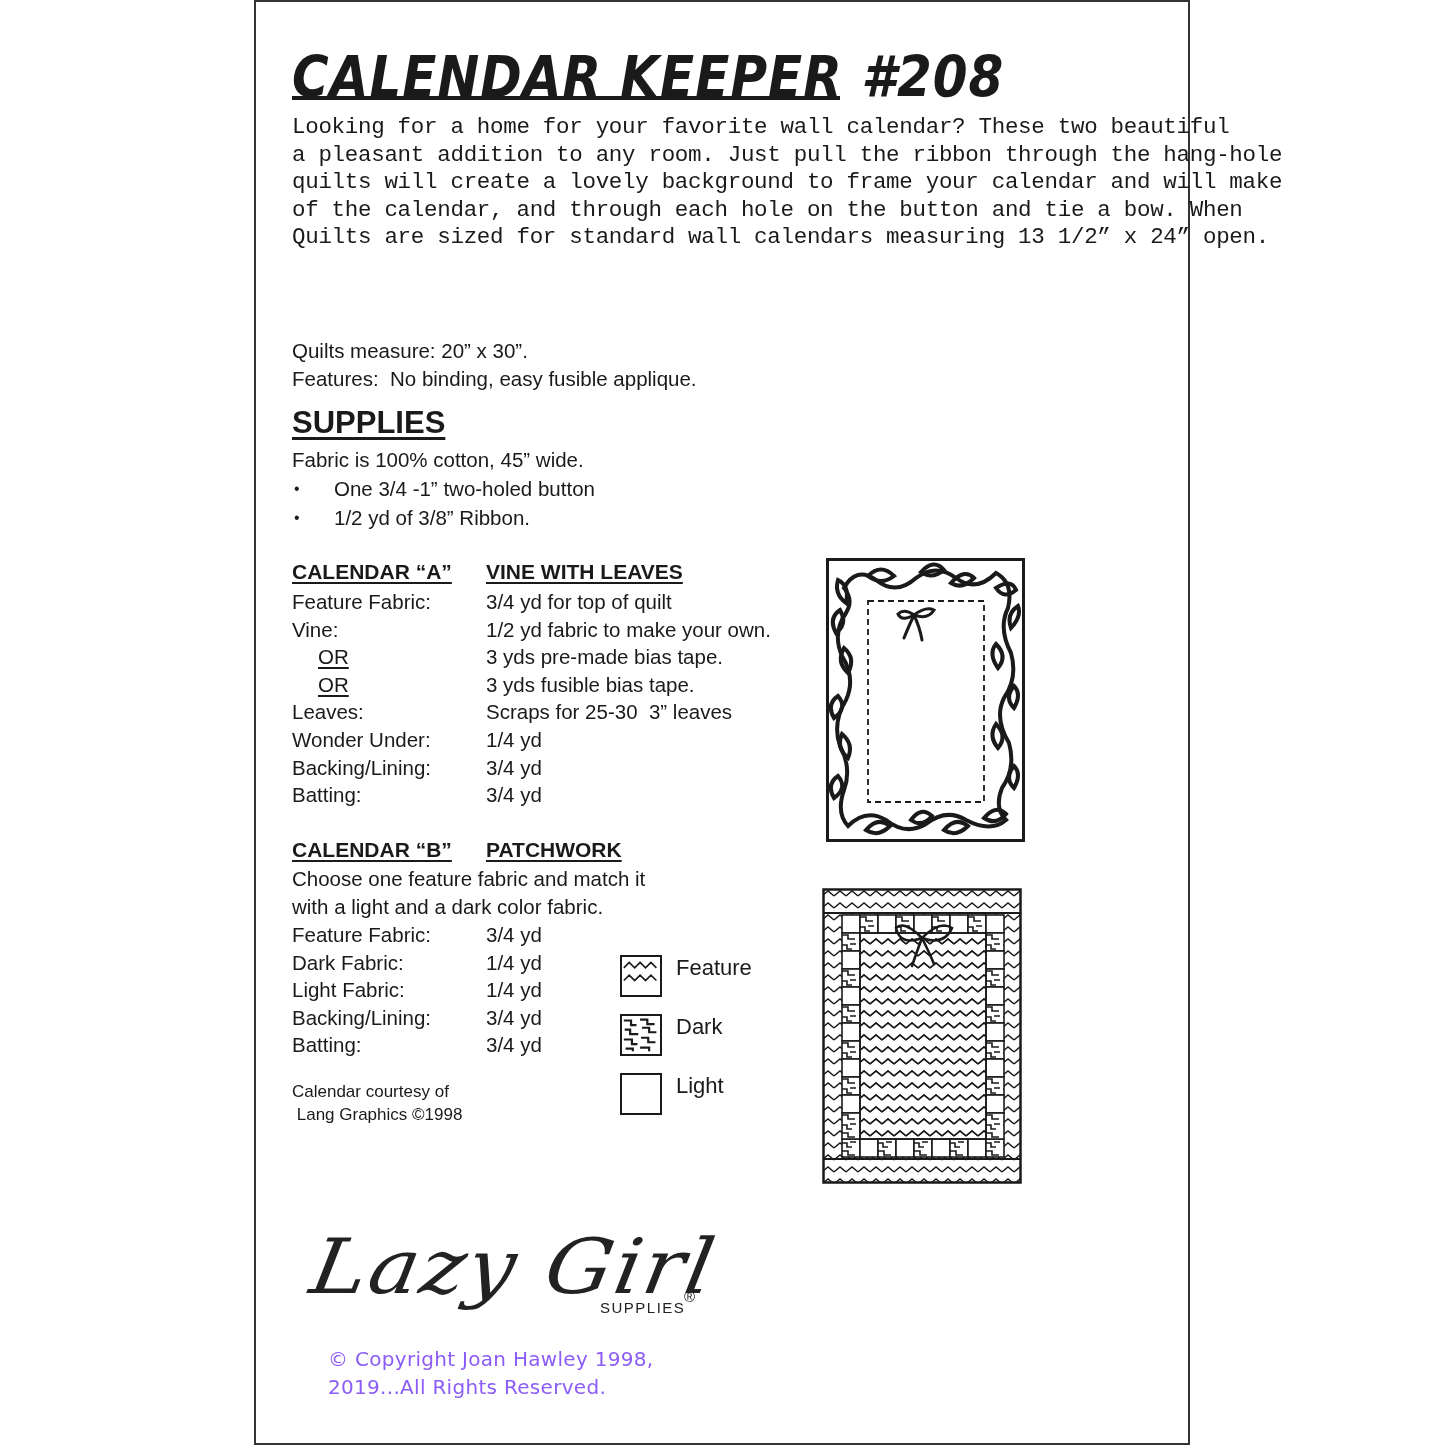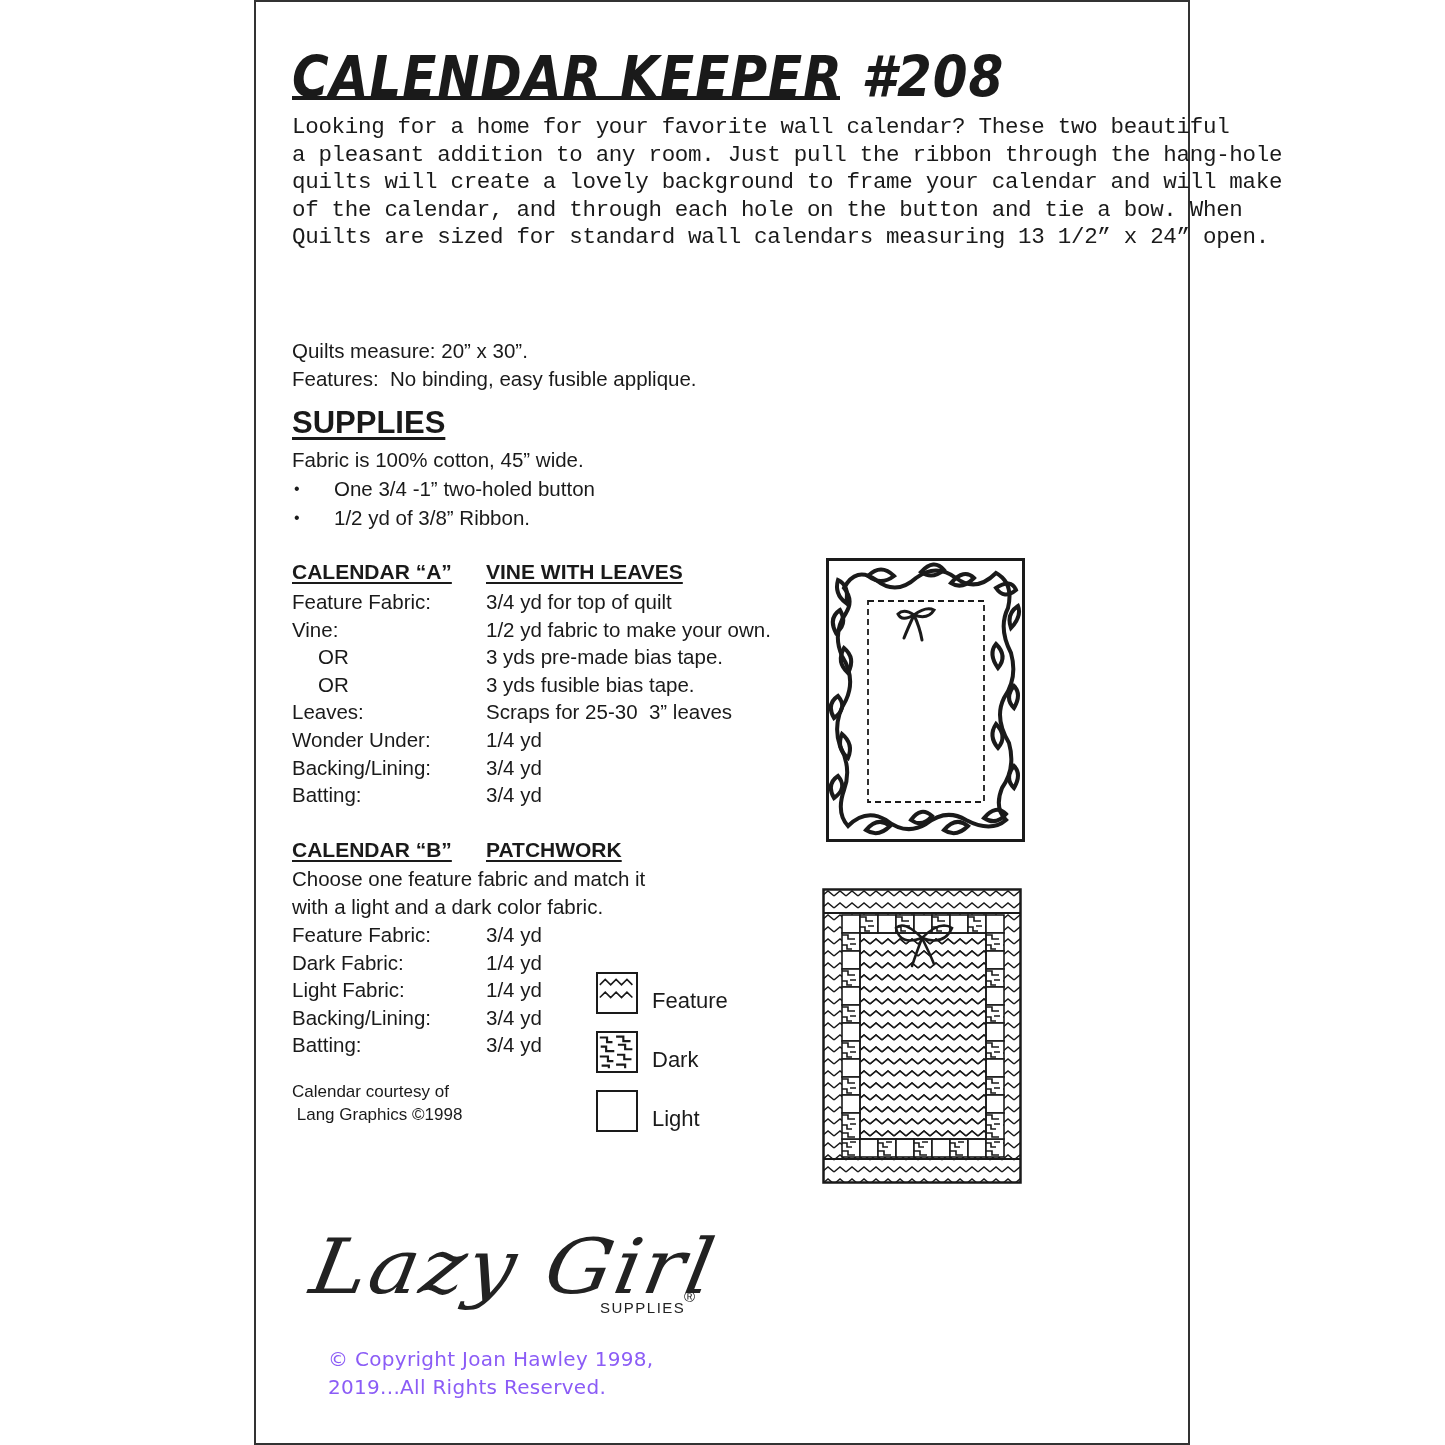--- a/index.html
+++ b/index.html
@@ -27,21 +27,21 @@
 
   .intro {
     left: 292px; top: 114px; width: 820px;
     font-family: Liberation Mono, monospace;
     font-size: 22.5px; line-height: 27.6px; letter-spacing: -0.3px;
   }
   .intro div { white-space: nowrap; }
 
   .body-text { font-size: 20.5px; line-height: 27.5px; white-space: nowrap; }
   .bold { font-weight: normal; }
-  .u { text-underline-offset: 3px; text-decoration-thickness: 2px; }
+  .u { text-decoration: underline; text-underline-offset: 3px; text-decoration-thickness: 2px; }
 
   .measure { left: 292px; top: 337px; }
   .features { left: 292px; top: 365px; }
 
   .supplies-head {
     left: 292px; top: 405px; font-size: 31px; font-weight: bold;
     text-decoration: underline; text-underline-offset: 4px; text-decoration-thickness: 3px;
   }
   .fabric-note { left: 292px; top: 446px; }
   .bullet-list { left: 292px; top: 474px; }
@@ -59,21 +59,21 @@
   .tbl .k.indent { padding-left: 26px; }
 
   .cal-b-head { left: 292px; top: 838px; }
   .cal-b-head .col2 { position: absolute; left: 194px; }
   .cal-b-desc { left: 292px; top: 865px; }
   .cal-b-table { left: 292px; top: 921px; }
 
   .courtesy { left: 292px; top: 1060px; font-size: 17px; line-height: 23px; white-space: nowrap; margin-top: 20px; }
 
   .legend { left: 596px; top: 955px; }
-  .legend .row { display: flex; align-items: flex-end; height: 59px; }
+  .legend .row { display: flex; align-items: flex-start; height: 59px; margin-left: 24px; }
   .legend .sw { width: 42px; height: 42px; border: 2px solid #1a1a1a; margin-right: 14px; background: #fff; }
   .legend .lbl { font-size: 22px; }
 
   .quilt-a { left: 826px; top: 558px; width: 199px; height: 284px; }
   .quilt-b { left: 822px; top: 888px; width: 200px; height: 296px; }
 
   .logo {
     left: 320px; top: 1222px; width: 390px; height: 110px;
   }
   .logo-script {

